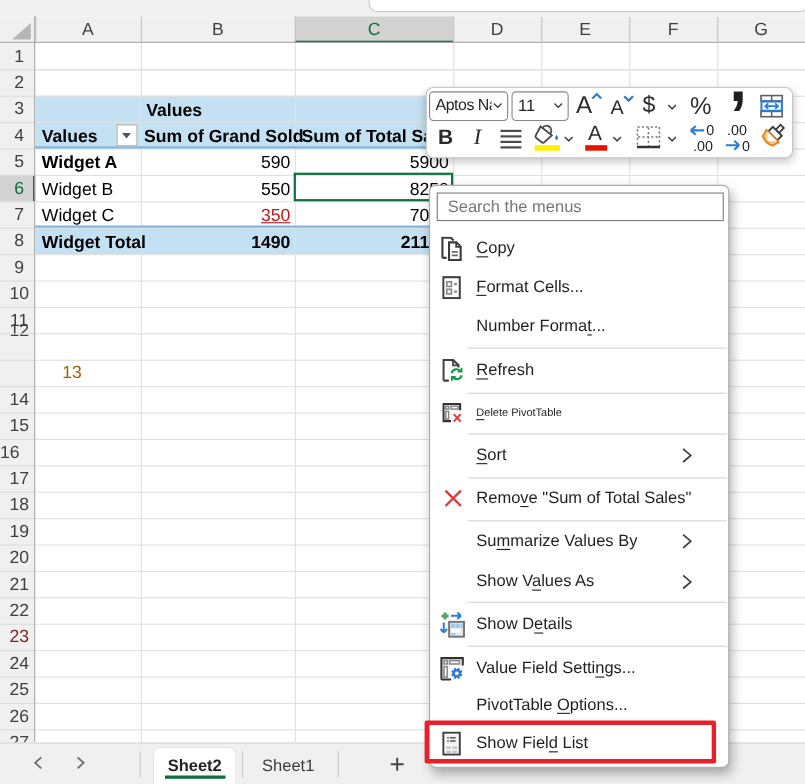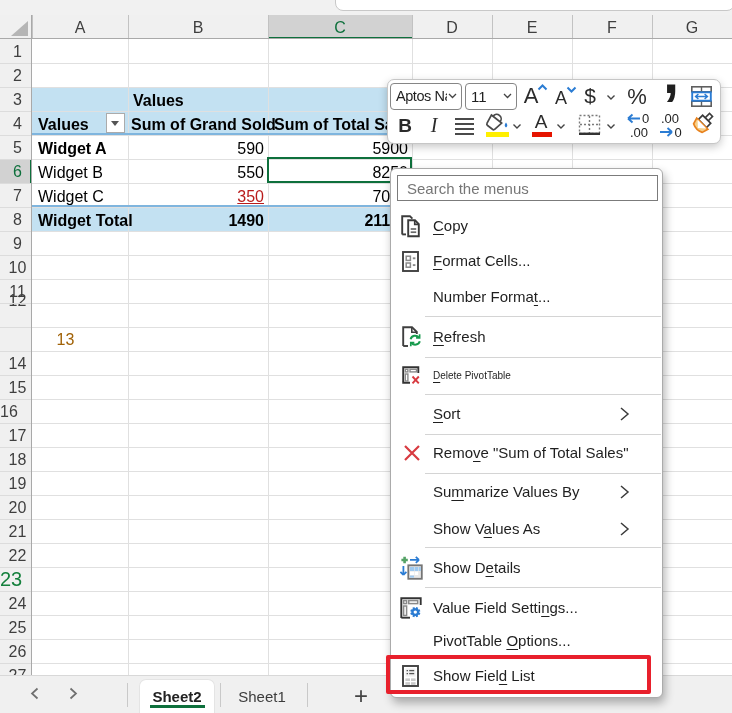--- a/index.html
+++ b/index.html
@@ -46,21 +46,21 @@
 <div class="abs" style="left:0px;top:327px;width:35px;height:24px;font-size:16px;color:#a16207;text-align:center;line-height:25px;margin-left:48px;">13</div>
 <div class="abs" style="left:0px;top:351px;width:35px;height:24px;font-size:16px;color:#3f3f3f;text-align:center;line-height:25px;">14</div>
 <div class="abs" style="left:0px;top:375px;width:35px;height:24px;font-size:16px;color:#3f3f3f;text-align:center;line-height:25px;">15</div>
 <div class="abs" style="left:0px;top:399px;width:35px;height:24px;font-size:16px;color:#3f3f3f;text-align:left;line-height:25px;">16</div>
 <div class="abs" style="left:0px;top:423px;width:35px;height:24px;font-size:16px;color:#3f3f3f;text-align:center;line-height:25px;">17</div>
 <div class="abs" style="left:0px;top:447px;width:35px;height:24px;font-size:16px;color:#3f3f3f;text-align:center;line-height:25px;">18</div>
 <div class="abs" style="left:0px;top:471px;width:35px;height:24px;font-size:16px;color:#3f3f3f;text-align:center;line-height:25px;">19</div>
 <div class="abs" style="left:0px;top:495px;width:35px;height:24px;font-size:16px;color:#3f3f3f;text-align:center;line-height:25px;">20</div>
 <div class="abs" style="left:0px;top:519px;width:35px;height:24px;font-size:16px;color:#3f3f3f;text-align:center;line-height:25px;">21</div>
 <div class="abs" style="left:0px;top:543px;width:35px;height:24px;font-size:16px;color:#3f3f3f;text-align:center;line-height:25px;">22</div>
-<div class="abs" style="left:0px;top:567px;width:35px;height:24px;font-size:20px;color:#15803d;line-height:25px;">23</div>
+<div class="abs" style="left:0px;top:567px;width:35px;height:24px;font-size:16px;color:#7f1d1d;text-align:center;line-height:25px;">23</div>
 <div class="abs" style="left:0px;top:591px;width:35px;height:24px;font-size:16px;color:#3f3f3f;text-align:center;line-height:25px;">24</div>
 <div class="abs" style="left:0px;top:615px;width:35px;height:24px;font-size:16px;color:#3f3f3f;text-align:center;line-height:25px;">25</div>
 <div class="abs" style="left:0px;top:639px;width:35px;height:24px;font-size:16px;color:#3f3f3f;text-align:center;line-height:25px;">26</div>
 <div class="abs" style="left:0px;top:663px;width:35px;height:24px;font-size:16px;color:#3f3f3f;text-align:center;line-height:25px;">27</div>
 <div class="abs" style="left:0px;top:63px;width:31px;height:1px;background:#dcdcdc;"></div>
 <div class="abs" style="left:0px;top:87px;width:31px;height:1px;background:#dcdcdc;"></div>
 <div class="abs" style="left:0px;top:111px;width:31px;height:1px;background:#dcdcdc;"></div>
 <div class="abs" style="left:0px;top:135px;width:31px;height:1px;background:#dcdcdc;"></div>
 <div class="abs" style="left:0px;top:159px;width:31px;height:1px;background:#dcdcdc;"></div>
 <div class="abs" style="left:0px;top:183px;width:31px;height:1px;background:#dcdcdc;"></div>

